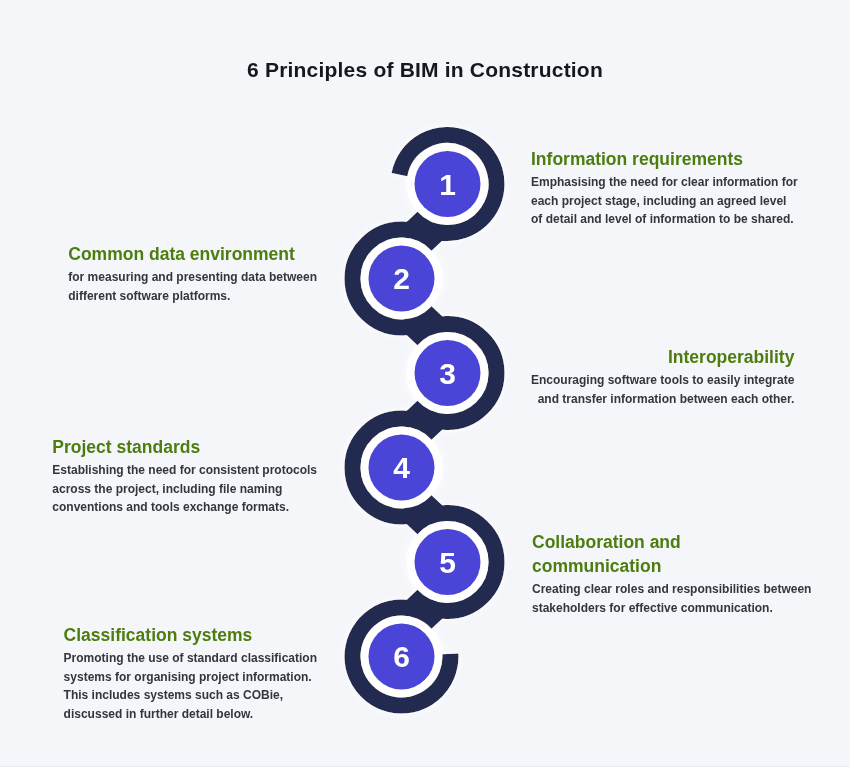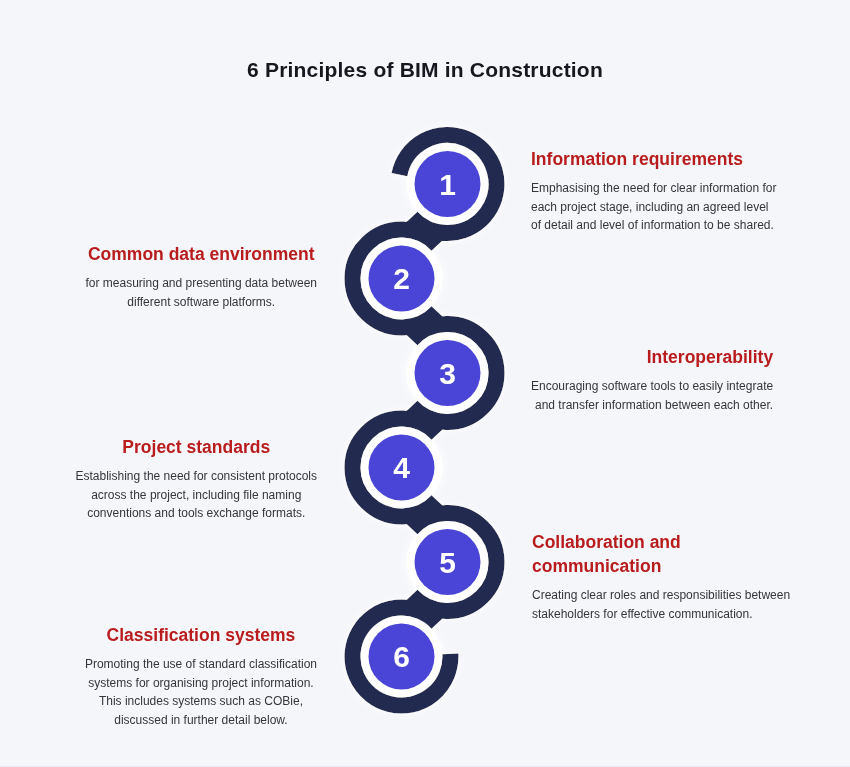--- a/index.html
+++ b/index.html
@@ -20,26 +20,26 @@
   .snake{fill:none;stroke:#202b50;stroke-width:16;stroke-linecap:butt;}
   .halo{fill:#ffffff;}
   .node{fill:#4b45d7;}
   .node-num{
     fill:#ffffff;font-family:"Liberation Sans",sans-serif;
     font-size:30px;font-weight:700;text-anchor:middle;
   }
   .step{position:absolute;}
   .step h2{
     margin:0;font-size:17.5px;line-height:24px;font-weight:700;
-    color:#b91c1c;white-space:nowrap;
+    color:#4d7c0f;white-space:nowrap;
   }
-  .step .body{margin-top:8px;font-size:12px;line-height:18.5px;color:#35353c;}
+  .step .body{margin-top:2px;font-size:12px;line-height:18.5px;color:#35353c;font-weight:bold;}
   .step .ln{white-space:nowrap;}
   .right-block{left:531px;text-align:left;}
-  .left-block{right:533px;text-align:center;}
+  .left-block{right:533px;text-align:left;}
   .s1{top:147px;}
   .s2{top:242px;}
   .s3{top:345px;text-align:right;}
   .s4{top:435px;}
   .s5{top:530px;left:532px;}
   .s5 h2{white-space:normal;width:190px;}
   .s6{top:623px;}
 </style>
 </head>
 <body>

